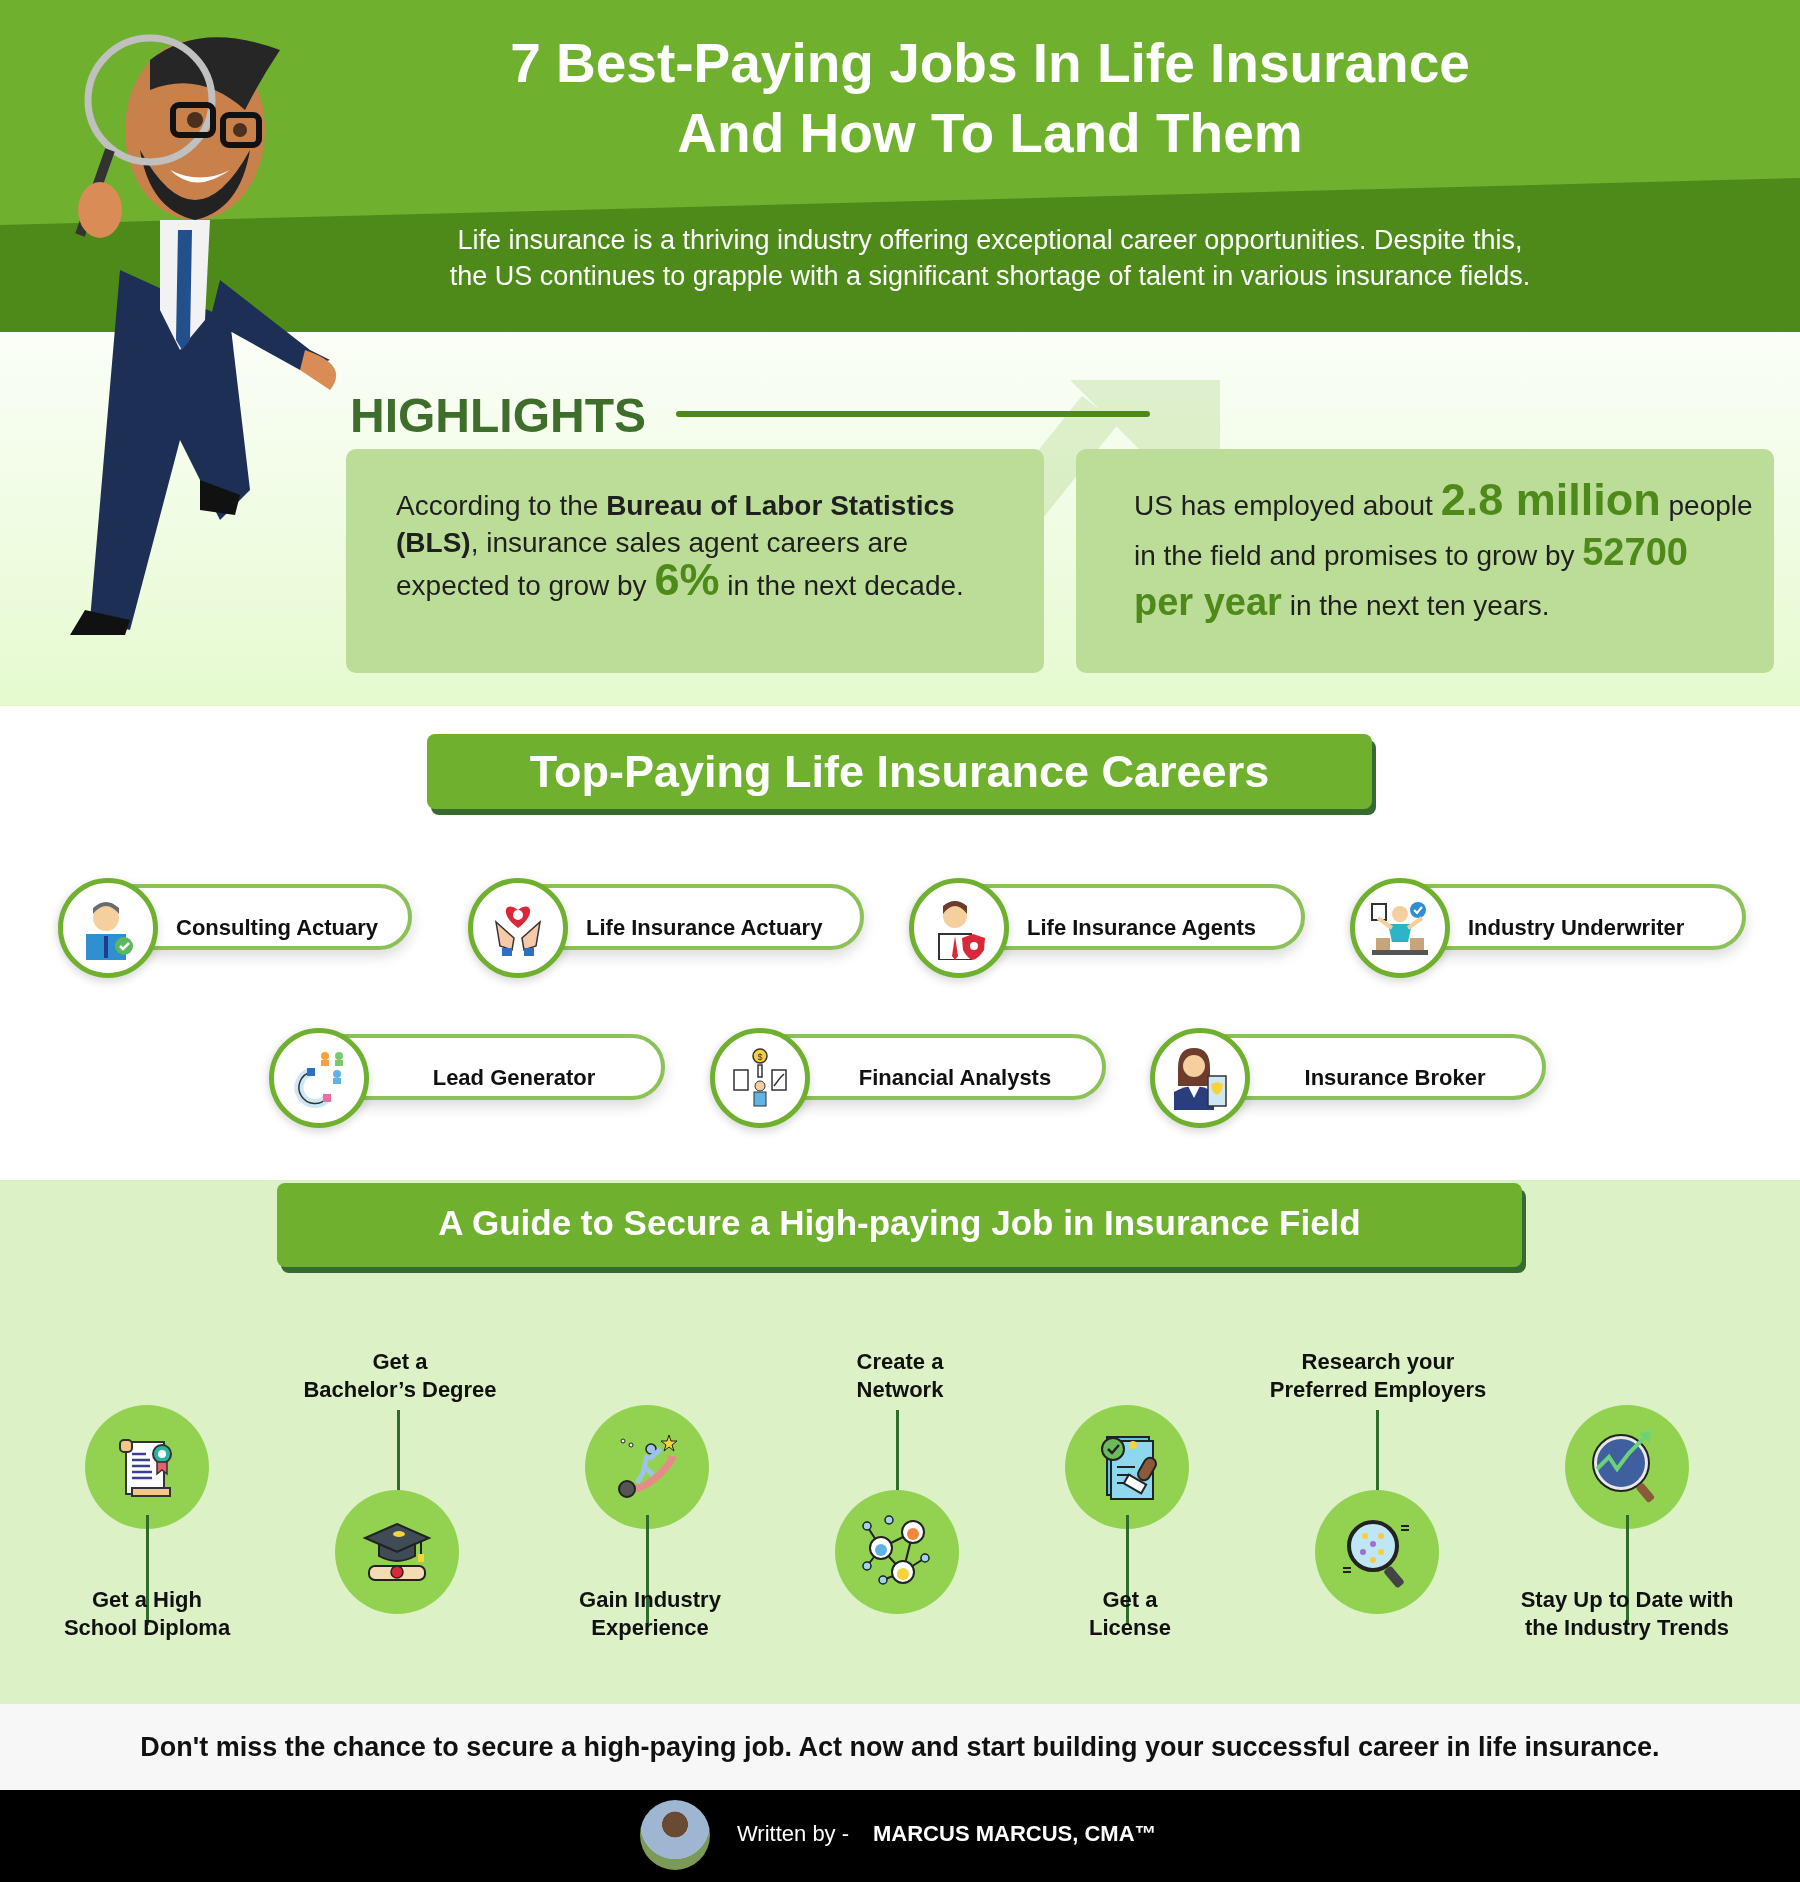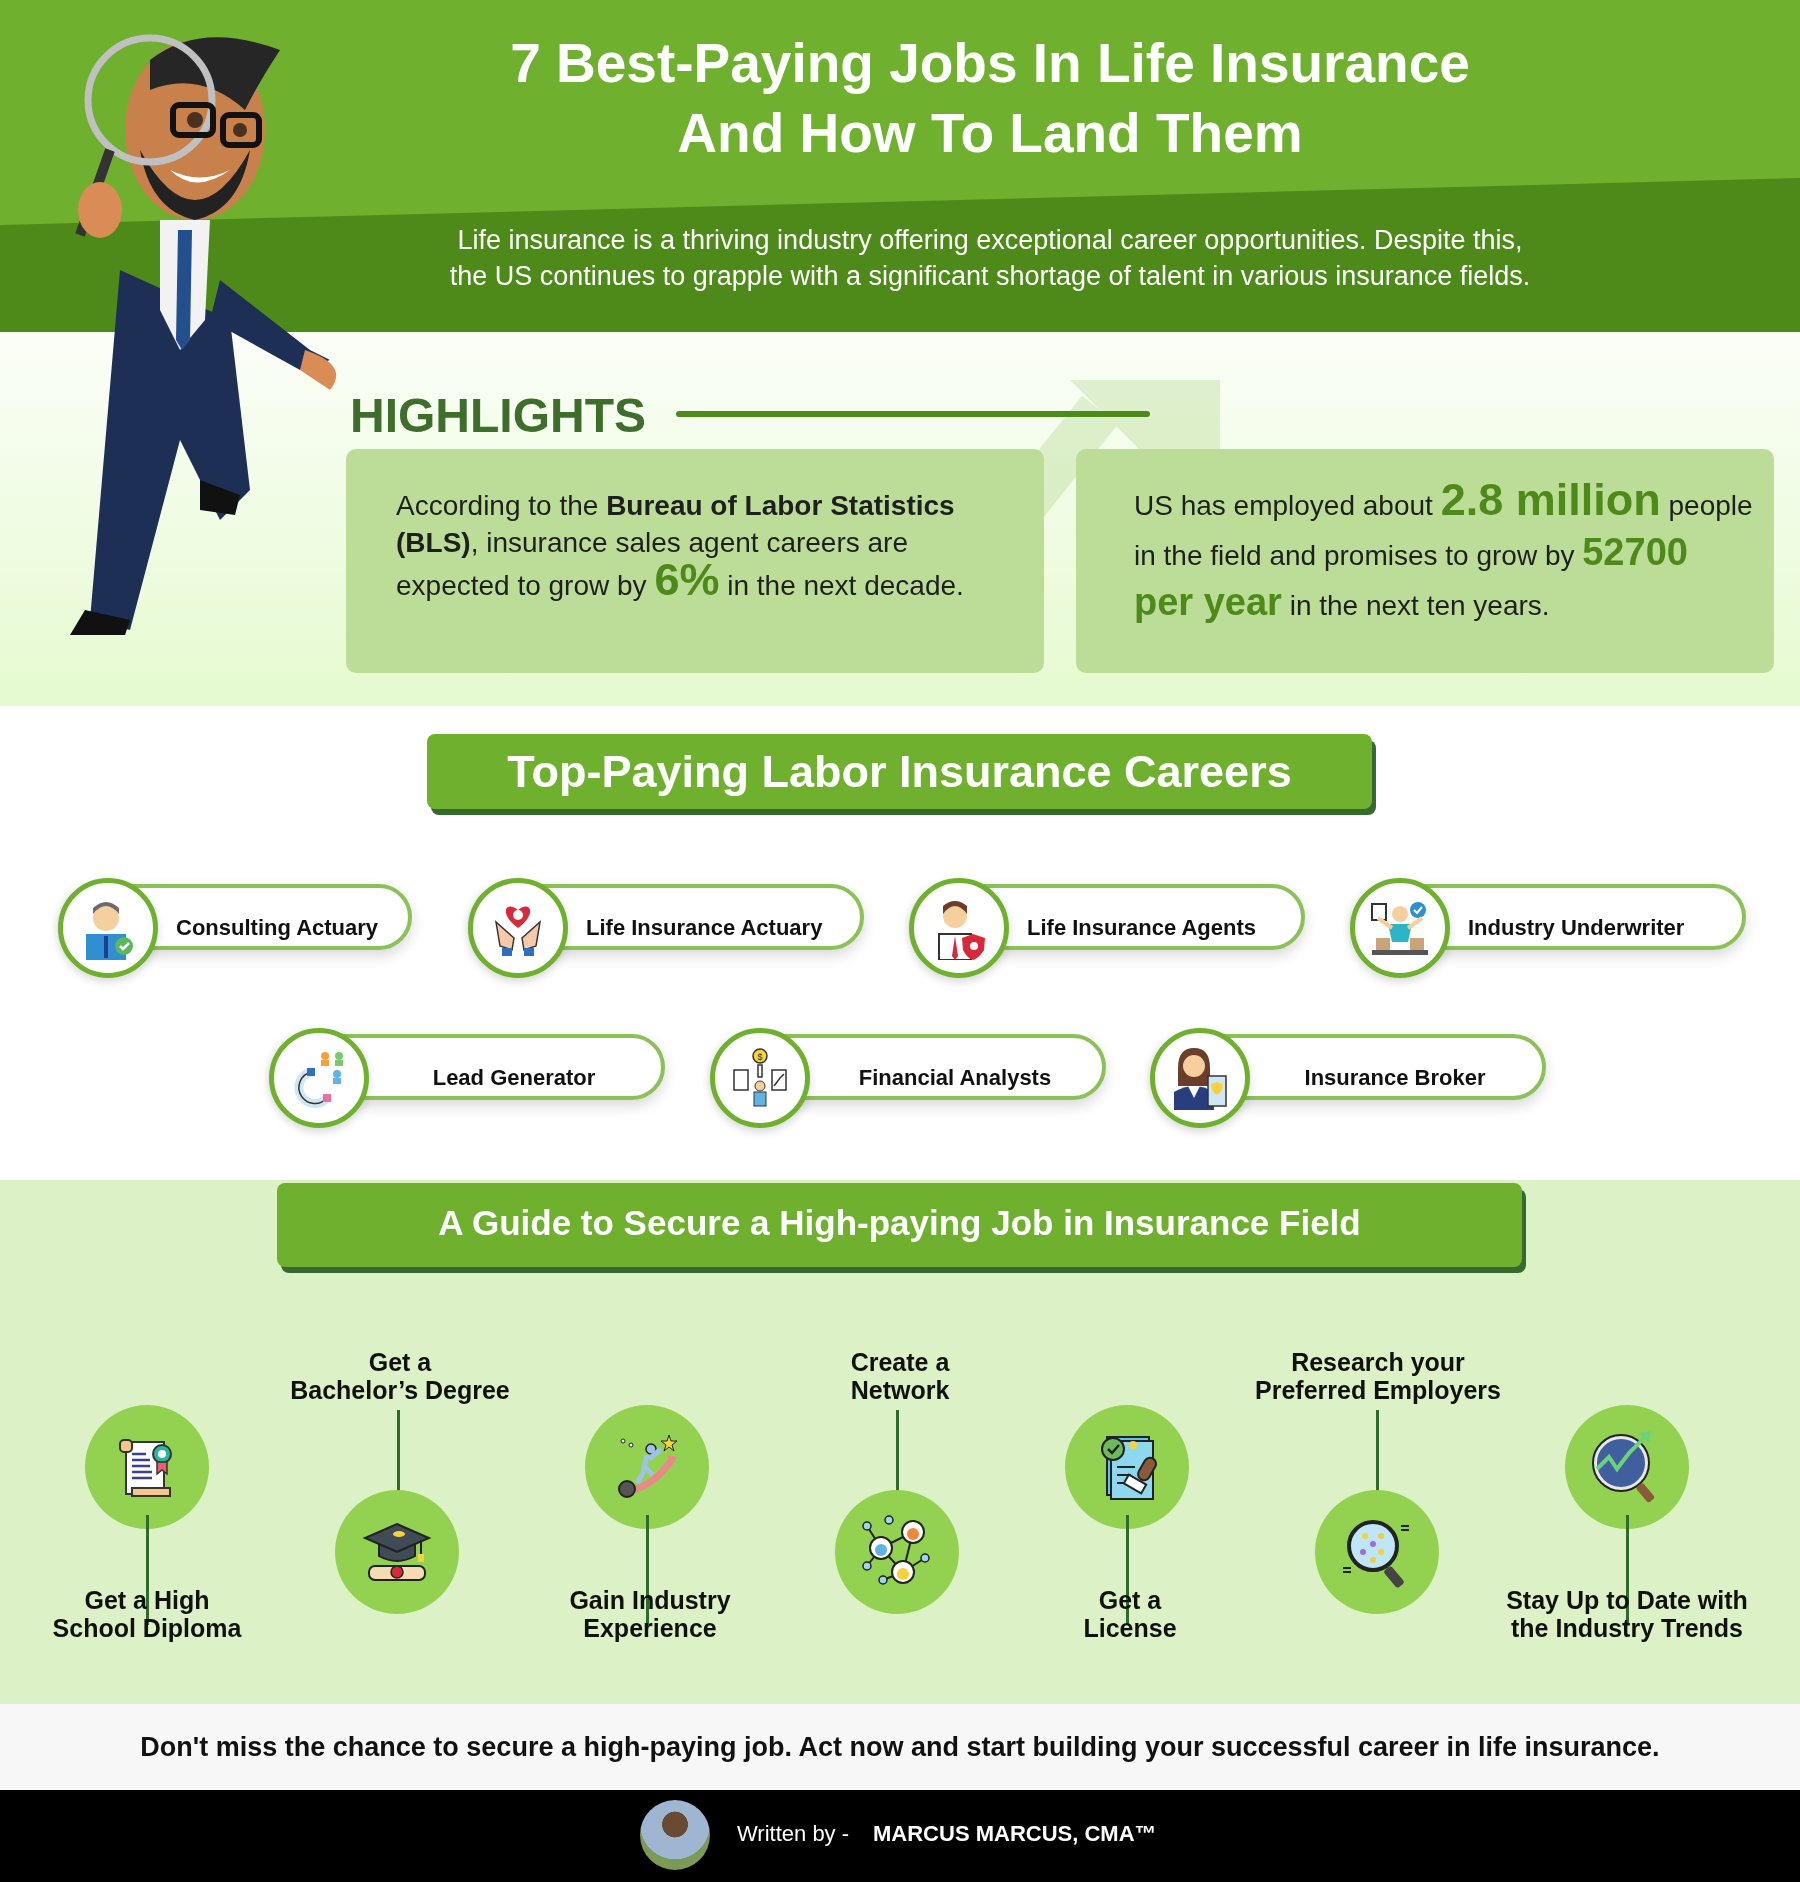--- a/index.html
+++ b/index.html
@@ -31,21 +31,21 @@
 #guide-banner{left:277px;top:1183px;width:1245px;height:84px;font-size:35px;line-height:80px}
 
 .pill{height:66px;border:4px solid #8cc157;border-radius:44px;background:#fff;box-shadow:0 6px 14px rgba(0,0,0,.15)}
 .pill .circ{position:absolute;left:-8px;top:-10px;width:100px;height:100px;border-radius:50%;border:5px solid #6fb12e;background:#fff;display:flex;align-items:center;justify-content:center;box-shadow:0 4px 8px rgba(0,0,0,.15)}
 .pill .lbl{position:absolute;left:110px;right:10px;top:0;line-height:80px;font-size:22px;font-weight:700;color:#111;text-align:left}
 .pill.c .lbl{text-align:center;left:100px}
 
 #guide{left:0;top:1180px;width:1800px;height:524px;background:#dcf1c6}
 .gcirc{width:124px;height:124px;border-radius:50%;background:#93d250;display:flex;align-items:center;justify-content:center}
 .gline{width:3px;background:#2f6b2a}
-.glbl{font-size:25px;font-weight:700;color:#111;text-align:center;line-height:28px;width:260px}
+.glbl{font-size:22px;font-weight:700;color:#111;text-align:center;line-height:28px;width:260px}
 
 #close{left:0;top:1704px;width:1800px;height:86px;background:#f7f7f7;text-align:center;font-weight:700;font-size:27px;line-height:86px;color:#111}
 #footer{left:0;top:1790px;width:1800px;height:92px;background:#000}
 #avatar{left:640px;top:1800px;width:70px;height:70px;border-radius:50%;background:radial-gradient(circle at 50% 35%,#6b4a33 0 22%,#9fb6d3 23% 60%,#7a9a55 61%)}
 #written{left:737px;top:1821px;color:#fff;font-size:22px}
 #author{left:873px;top:1821px;color:#fff;font-size:22px;font-weight:700}
 </style>
 </head>
 <body>
 
@@ -95,21 +95,21 @@
   <div class="hltxt">
     <span>According to the </span><span class="bold">Bureau of Labor Statistics (BLS)</span><span>, insurance sales agent careers are expected to grow by </span><span class="big b45">6%</span><span> in the next decade.</span>
   </div>
 </div>
 <div id="hl2" class="abs hlbox">
   <div class="hltxt">
     <span>US has employed about </span><span class="big b45">2.8 million</span><span> people in the field and promises to grow by </span><span class="big b38">52700 per year</span><span>  in the next ten years.</span>
   </div>
 </div>
 
-<div id="car-banner" class="abs banner">Top-Paying Labor Insurance Careers</div>
+<div id="car-banner" class="abs banner">Top-Paying Life Insurance Careers</div>
 
 <div class="abs pill" style="left:62px;top:884px;width:350px">
   <div class="circ">
     <svg width="60" height="64" viewBox="0 0 60 64">
         <rect x="8" y="38" width="40" height="26" fill="#2f8fd0"></rect>
         <circle cx="28" cy="22" r="13" fill="#f6cf9e"></circle>
         <path d="M15 18 Q28 2 41 18 L41 12 Q28 0 15 12 Z" fill="#6b6b6b"></path>
         <line x1="28" y1="40" x2="28" y2="62" stroke="#1d3e8c" stroke-width="4"></line>
         <circle cx="46" cy="50" r="9" fill="#5cb85c"></circle>
         <path d="M42 50 l3 3 l6 -6" stroke="#fff" stroke-width="2.5" fill="none"></path>

